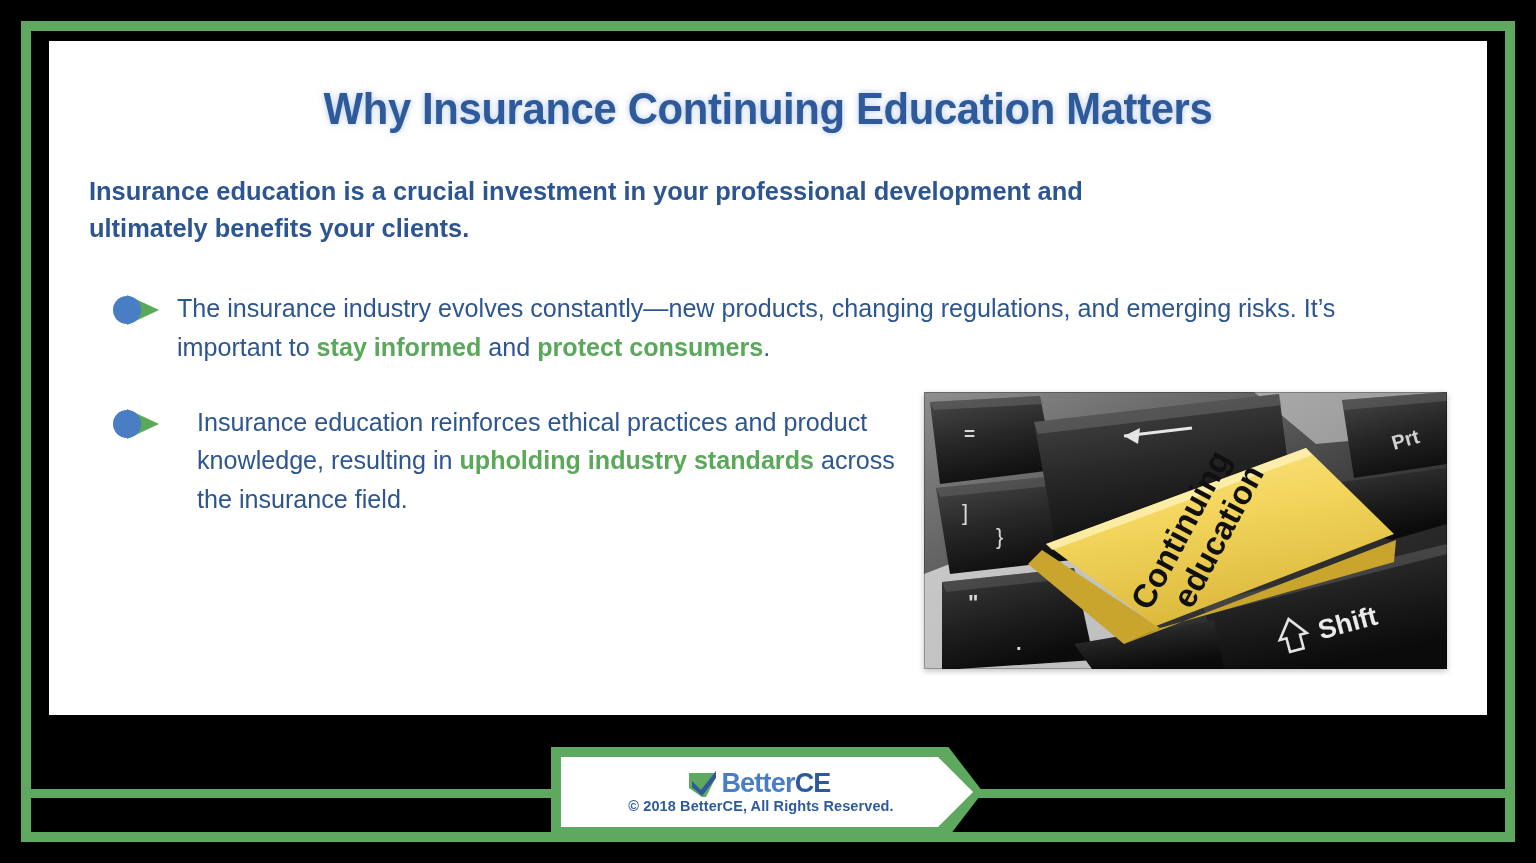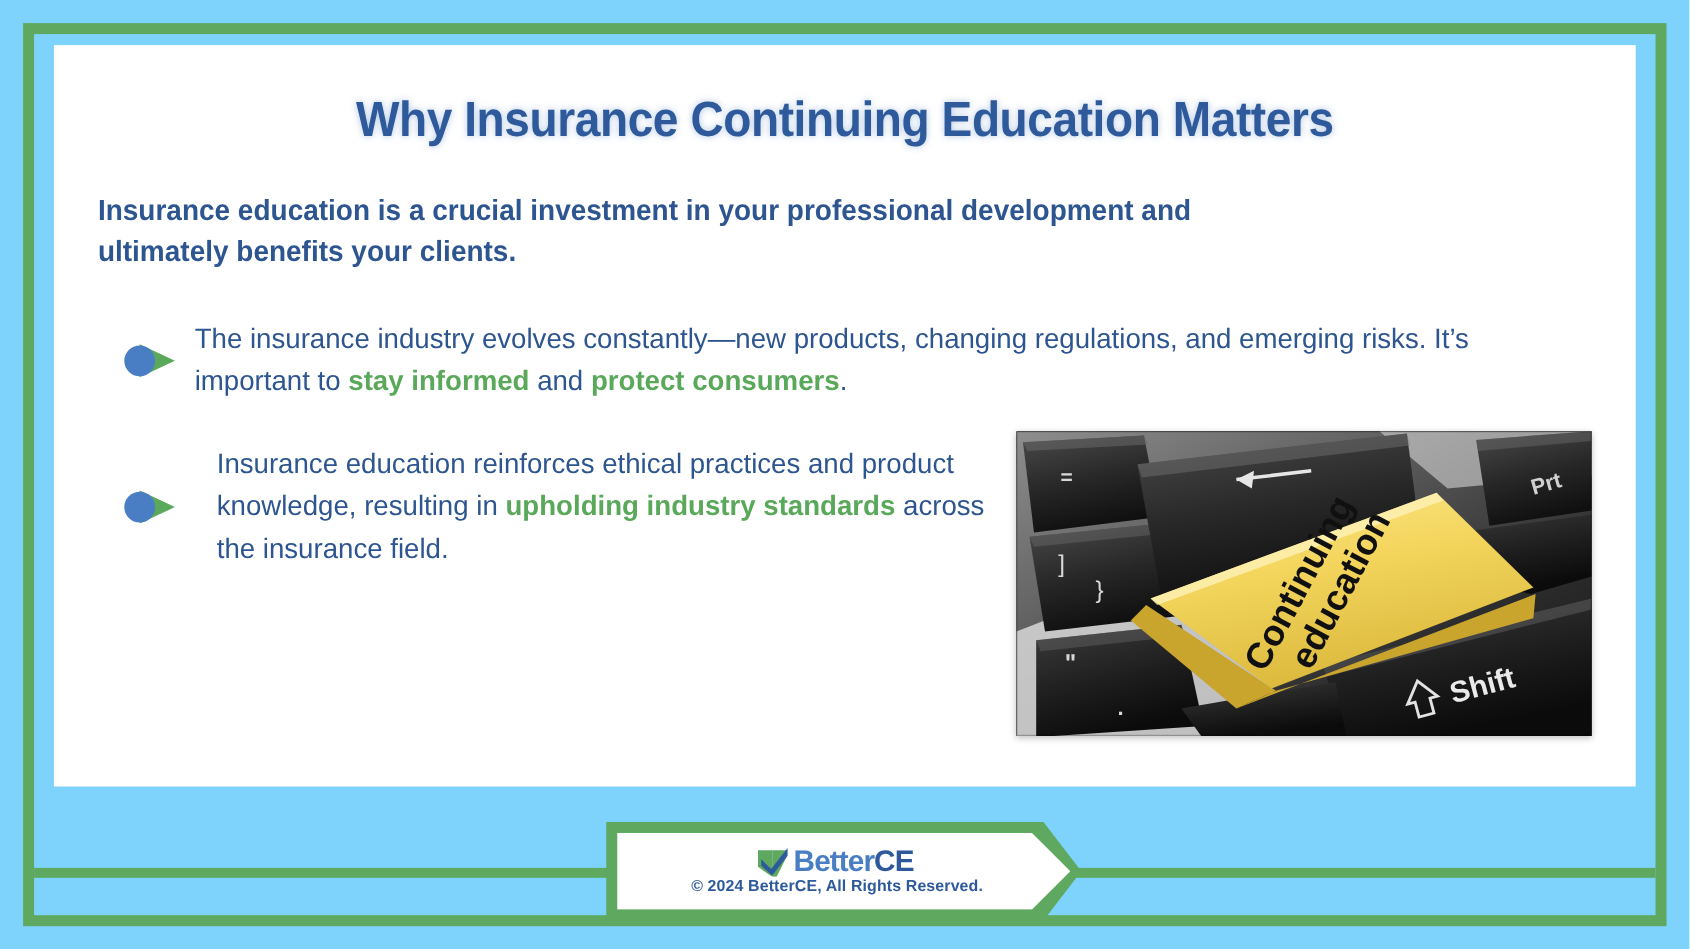--- a/index.html
+++ b/index.html
@@ -9,21 +9,21 @@
   }
   body {
     font-family: "Liberation Sans", sans-serif;
   }
 
   
   #infographic {
     position: relative;
     width: 1536px;
     height: 863px;
-    background: #7dd3fc;
+    background: #000000;
     overflow: hidden;
   }
 
   
   .frame-green {
     position: absolute;
     left: 21px;  top: 21px;
     right: 21px; bottom: 21px;
     border: 10px solid #5fa85f;
     box-sizing: border-box;
@@ -73,21 +73,21 @@
   
   .bullets {
     position: absolute;
     left: 62px;
     top: 248px;
     width: 1330px;
   }
   .bullet-row {
     position: relative;
     display: flex;
-    align-items: center;
+    align-items: flex-start;
     margin-bottom: 28px;
   }
   .bullet-marker {
     flex: 0 0 auto;
     width: 52px;
     height: 42px;
     position: relative;
     margin-right: 14px;
   }
   .bullet-marker svg { display: block; }
@@ -333,17 +333,17 @@
             <polygon points="0,3 13,3 13,27 0,18" fill="#5fa85f"></polygon>
             <polygon points="13,3 26,3 26,9 17,27 13,27" fill="#5fa85f"></polygon>
             <path d="M3,11 L12,20 L27,1 L27,8 L13,26 L3,17 Z" fill="#2e5a9c"></path>
           </svg>
         </span>
         <span class="logo-word">
           <span class="w1">Better</span><span class="w2">CE</span>
         </span>
       </div>
 
-      <div class="copyright">© 2024 BetterCE, All Rights Reserved.</div>
+      <div class="copyright">© 2018 BetterCE, All Rights Reserved.</div>
     </div>
   </div>
 
 </div>
 
 </body></html>

